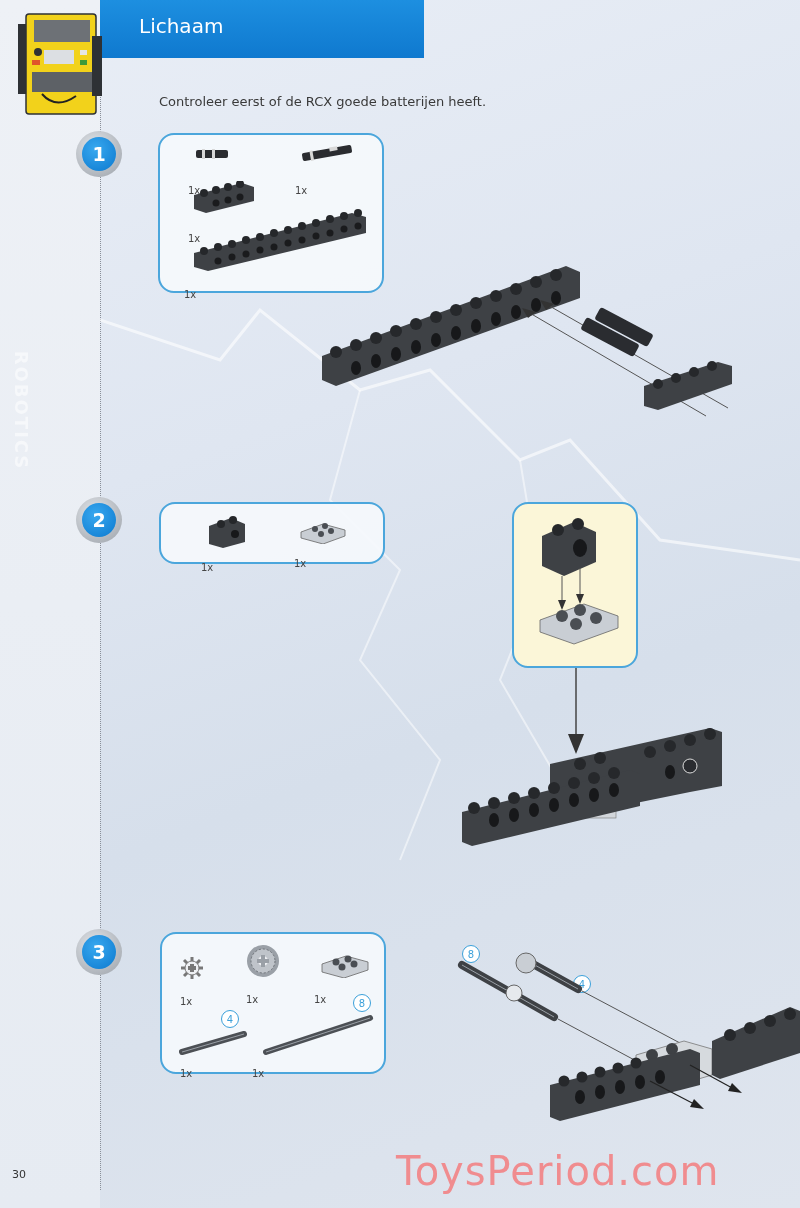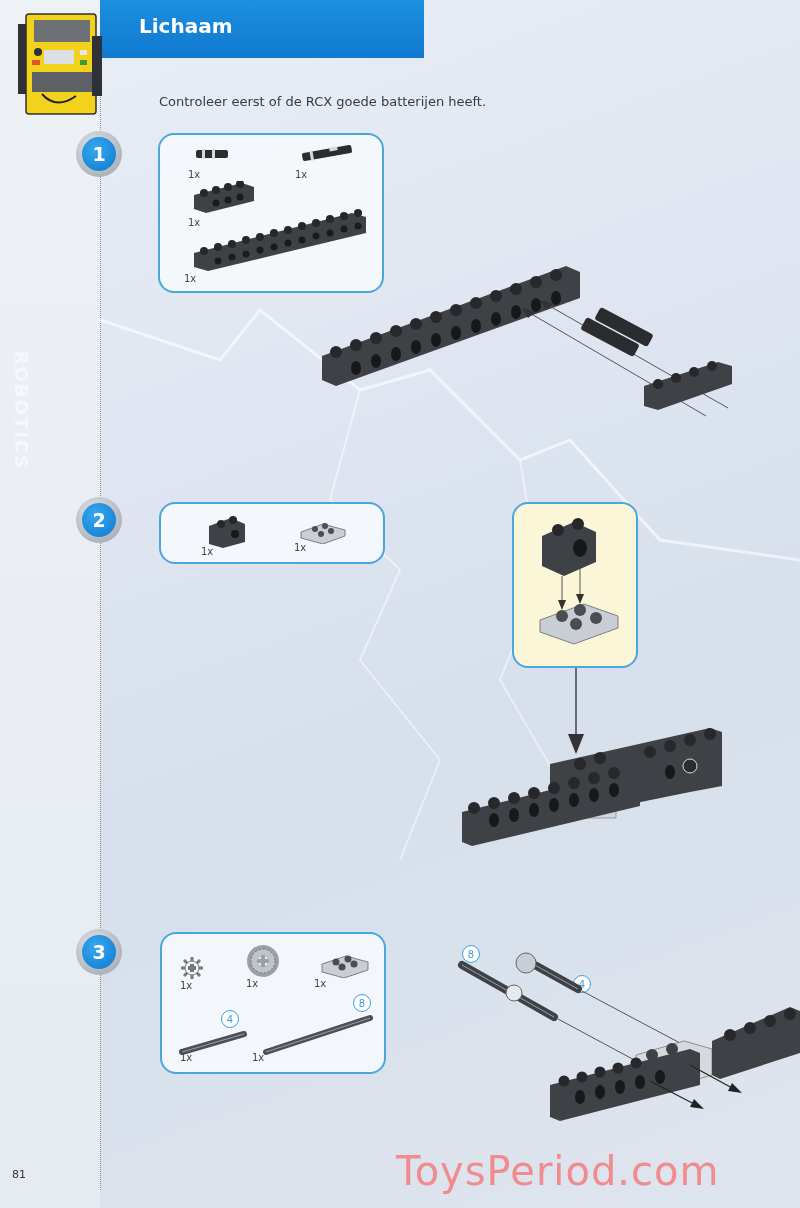--- a/index.html
+++ b/index.html
@@ -23,21 +23,21 @@
     color: rgba(255,255,255,0.55); font-weight: bold; font-size: 18px; letter-spacing: 2px;
   }
   .lightning {
     position: absolute; left: 100px; top: 240px; width: 700px; height: 700px; pointer-events: none;
   }
   .header-bar {
     position: absolute; left: 100px; top: 0; width: 324px; height: 58px;
     background: linear-gradient(180deg, #1d8fe0, #0f79cf);
   }
   .header-title {
-    position: absolute; left: 139px; top: 14px; color: #fff; font-weight: bold; font-size: 20px;
+    position: absolute; left: 139px; top: 14px; color: #fff; font-weight: normal; font-size: 20px;
     font-family: "DejaVu Sans", sans-serif;
   }
   .rcx-icon { position: absolute; left: 12px; top: 6px; width: 95px; height: 112px; }
   .intro {
     position: absolute; left: 159px; top: 94px; font-size: 13px; color: #3a3a3a;
   }
   .step-badge {
     position: absolute; width: 46px; height: 46px; border-radius: 50%;
     background: radial-gradient(circle at 40% 35%, #e3e6ea, #9aa0a8);
     display: flex; align-items: center; justify-content: center;
@@ -45,21 +45,21 @@
   .step-badge .inner {
     width: 34px; height: 34px; border-radius: 50%;
     background: radial-gradient(circle at 40% 35%, #38a8ef, #0c79cf);
     color: #fff; font-size: 19px; font-weight: bold;
     display: flex; align-items: center; justify-content: center;
   }
   .parts-box {
     position: absolute; border: 2px solid #4ba6dc; border-radius: 16px;
     background: rgba(245,248,252,0.92);
   }
-  .qty { position: absolute; font-size: 10px; color: #444; }
+  .qty { position: absolute; font-size: 10px; color: #444; margin-top: 16px; }
   .part { position: absolute; }
   .len-badge {
     position: absolute; width: 18px; height: 18px; border: 1.2px solid #3ba0da; border-radius: 50%;
     color: #3ba0da; font-size: 10px; display: flex; align-items: center; justify-content: center;
     background: #fff;
   }
   .callout {
     position: absolute; left: 512px; top: 502px; width: 126px; height: 166px;
     border: 2px solid #4ba6dc; border-radius: 16px; background: #fbf6d8;
   }
@@ -378,14 +378,14 @@
       <ellipse cx="170" cy="142" rx="5" ry="7"></ellipse>
       <ellipse cx="190" cy="137" rx="5" ry="7"></ellipse>
       <ellipse cx="210" cy="132" rx="5" ry="7"></ellipse>
     </g>
   <line x1="200" y1="136" x2="246" y2="160" stroke="#222" stroke-width="1.2"></line>
   <polygon points="244,154 254,164 240,162" fill="#222"></polygon>
   <line x1="240" y1="120" x2="284" y2="144" stroke="#222" stroke-width="1.2"></line>
   <polygon points="282,138 292,148 278,146" fill="#222"></polygon>
 </svg>
 
-<div class="page-number">81</div>
+<div class="page-number">30</div>
 <div class="site-watermark">ToysPeriod.com</div>
 
 </body></html>

